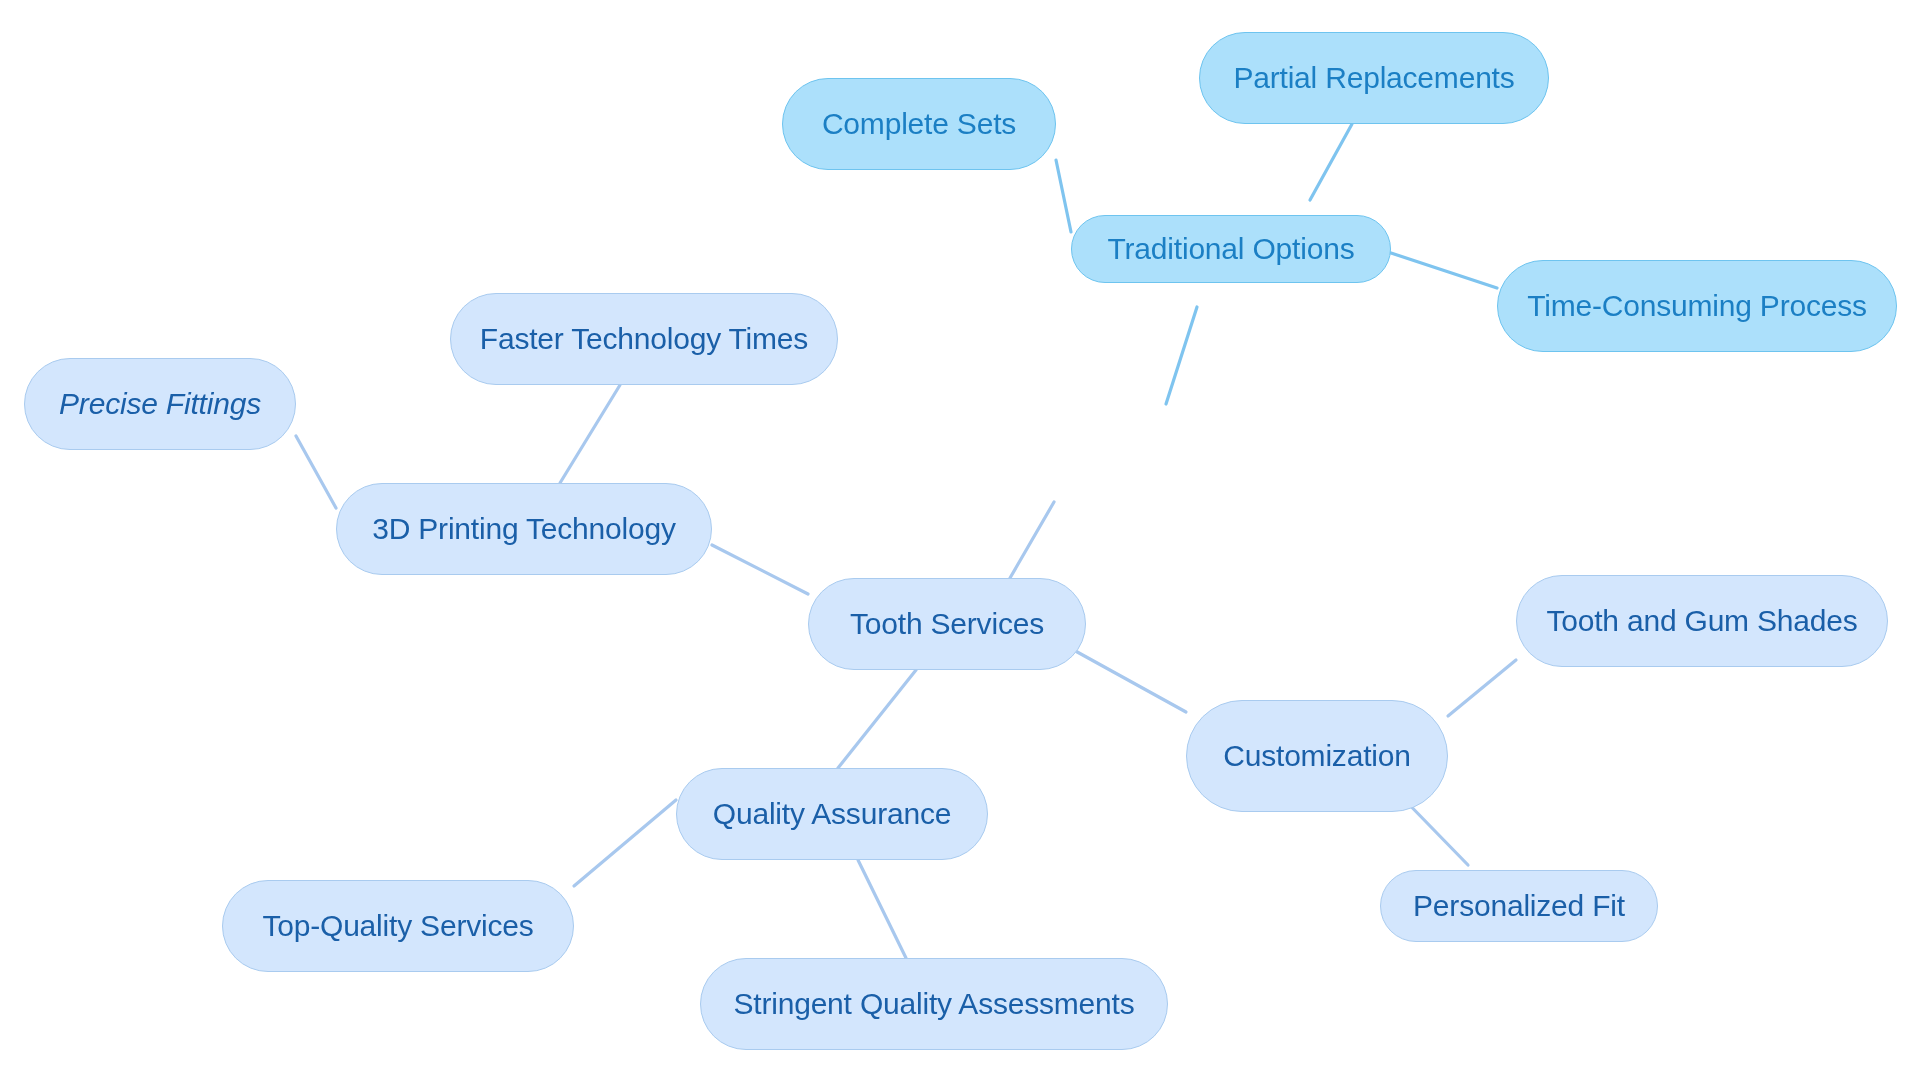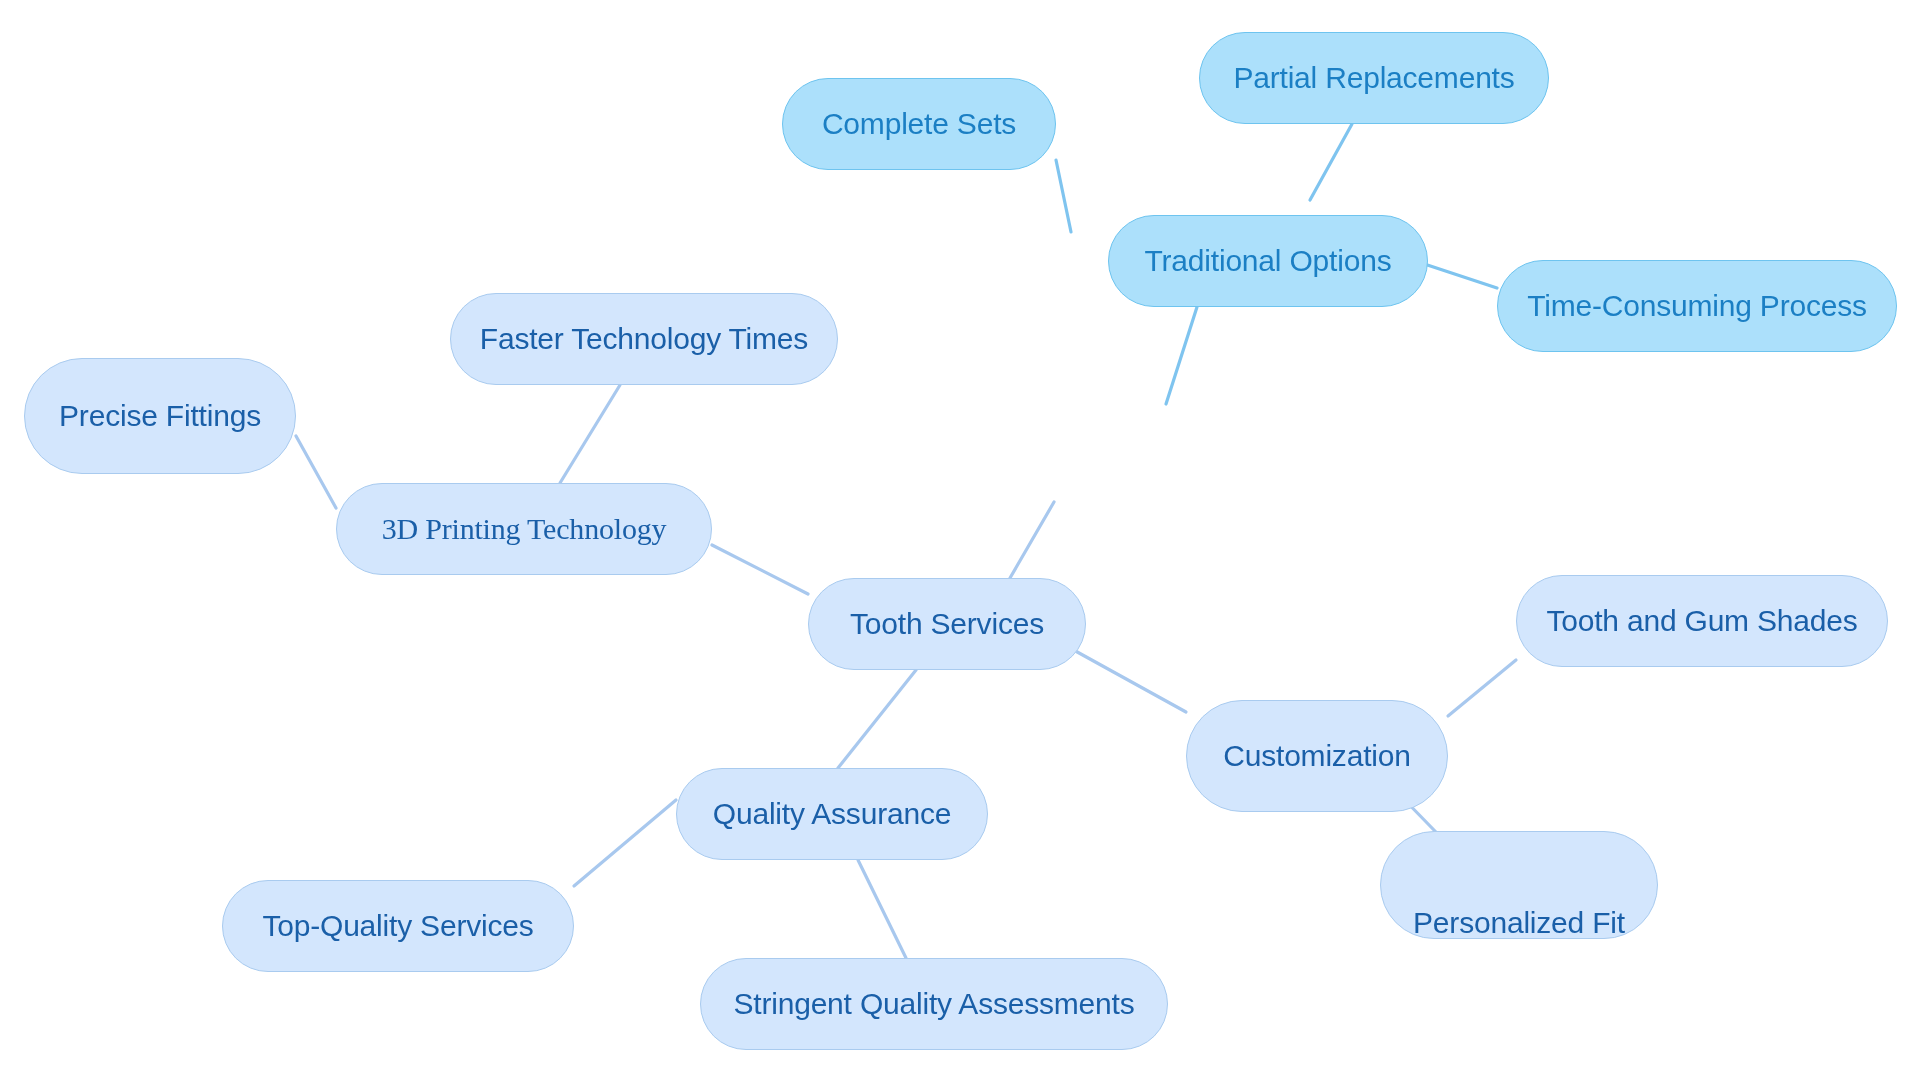--- a/index.html
+++ b/index.html
@@ -77,51 +77,51 @@
       <line x1="808" y1="594" x2="712" y2="545" stroke="#a8c8ee" stroke-width="3.2" stroke-linecap="round"></line>
       <line x1="336" y1="508" x2="296" y2="436" stroke="#a8c8ee" stroke-width="3.2" stroke-linecap="round"></line>
       <line x1="560" y1="483" x2="620" y2="385" stroke="#a8c8ee" stroke-width="3.2" stroke-linecap="round"></line>
       <line x1="1070" y1="648" x2="1186" y2="712" stroke="#a8c8ee" stroke-width="3.2" stroke-linecap="round"></line>
       <line x1="1448" y1="716" x2="1516" y2="660" stroke="#a8c8ee" stroke-width="3.2" stroke-linecap="round"></line>
       <line x1="1395" y1="790" x2="1468" y2="865" stroke="#a8c8ee" stroke-width="3.2" stroke-linecap="round"></line>
       <line x1="916" y1="670" x2="838" y2="768" stroke="#a8c8ee" stroke-width="3.2" stroke-linecap="round"></line>
       <line x1="676" y1="800" x2="574" y2="886" stroke="#a8c8ee" stroke-width="3.2" stroke-linecap="round"></line>
       <line x1="858" y1="860" x2="906" y2="958" stroke="#a8c8ee" stroke-width="3.2" stroke-linecap="round"></line>
     </svg>
-    <div class="node cyan" style="left: 1108px; top: 215px; width: 320px; height: 92px;">
+    <div class="node cyan" style="left: 1071px; top: 215px; width: 320px; height: 68px;">
       <span class="node-label">Traditional Options</span>
     </div>
     <div class="node cyan" style="left: 782px; top: 78px; width: 274px; height: 92px;">
       <span class="node-label">Complete Sets</span>
     </div>
     <div class="node cyan" style="left: 1199px; top: 32px; width: 350px; height: 92px;">
       <span class="node-label">Partial Replacements</span>
     </div>
     <div class="node cyan" style="left: 1497px; top: 260px; width: 400px; height: 92px;">
       <span class="node-label">Time-Consuming Process</span>
     </div>
     <div class="node light" style="left: 808px; top: 578px; width: 278px; height: 92px;">
       <span class="node-label">Tooth Services</span>
     </div>
-    <div class="node light" style="left: 336px; top: 483px; width: 376px; height: 92px; font-family: Liberation Serif, serif;">
+    <div class="node light" style="left: 336px; top: 483px; width: 376px; height: 92px;">
       <span class="node-label">3D Printing Technology</span>
     </div>
-    <div class="node light" style="left: 24px; top: 358px; width: 272px; height: 116px;">
+    <div class="node light" style="left: 24px; top: 358px; width: 272px; height: 92px; font-style: italic;">
       <span class="node-label">Precise Fittings</span>
     </div>
     <div class="node light" style="left: 450px; top: 293px; width: 388px; height: 92px;">
       <span class="node-label">Faster Technology Times</span>
     </div>
     <div class="node light" style="left: 1186px; top: 700px; width: 262px; height: 112px;">
       <span class="node-label">Customization</span>
     </div>
     <div class="node light" style="left: 1516px; top: 575px; width: 372px; height: 92px; align-items: center;">
       <span class="node-label">Tooth and Gum Shades</span>
     </div>
-    <div class="node light" style="left: 1380px; top: 831px; width: 278px; height: 108px; align-items: flex-end;">
+    <div class="node light" style="left: 1380px; top: 870px; width: 278px; height: 72px;">
       <span class="node-label">Personalized Fit</span>
     </div>
     <div class="node light" style="left: 676px; top: 768px; width: 312px; height: 92px;">
       <span class="node-label">Quality Assurance</span>
     </div>
     <div class="node light" style="left: 222px; top: 880px; width: 352px; height: 92px;">
       <span class="node-label">Top-Quality Services</span>
     </div>
     <div class="node light" style="left: 700px; top: 958px; width: 468px; height: 92px;">
       <span class="node-label">Stringent Quality Assessments</span>

